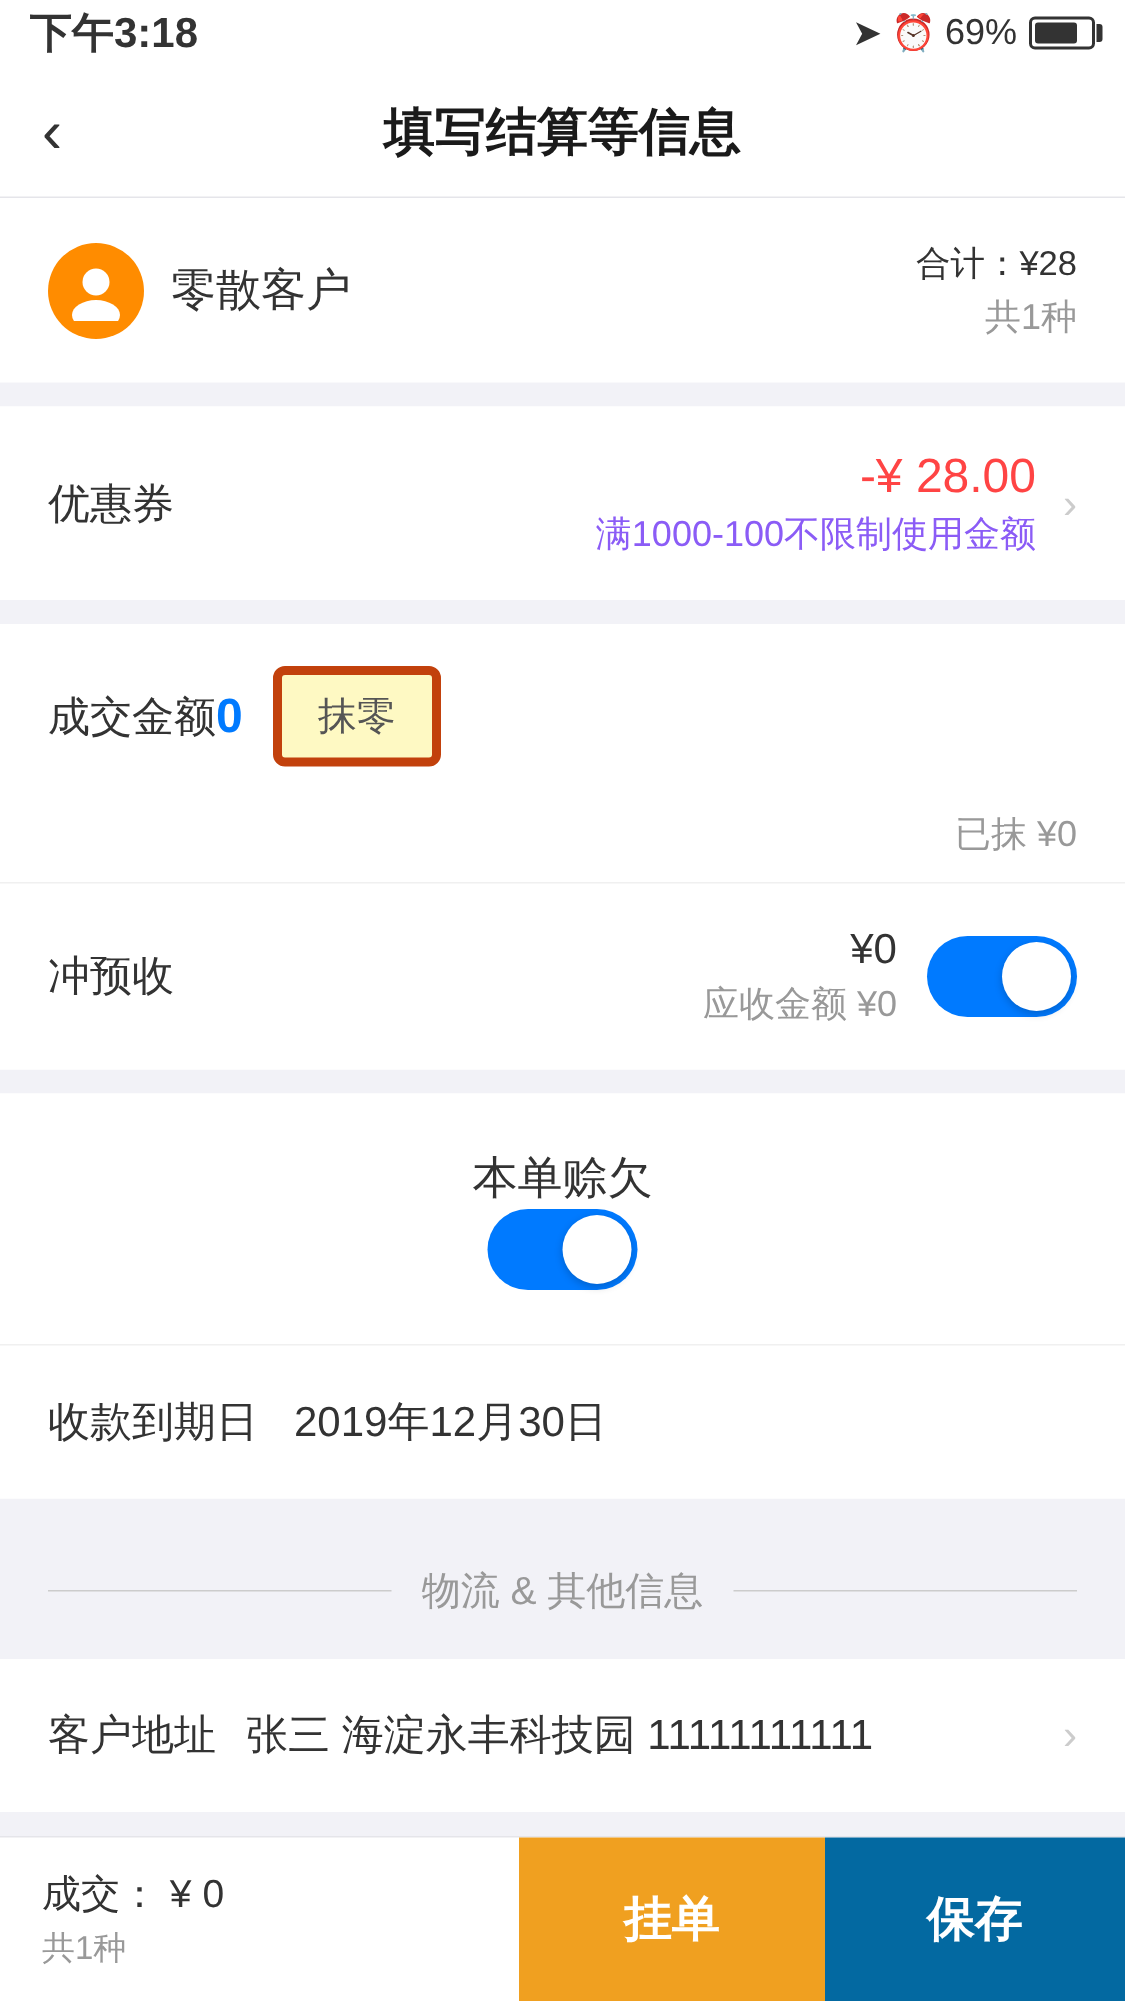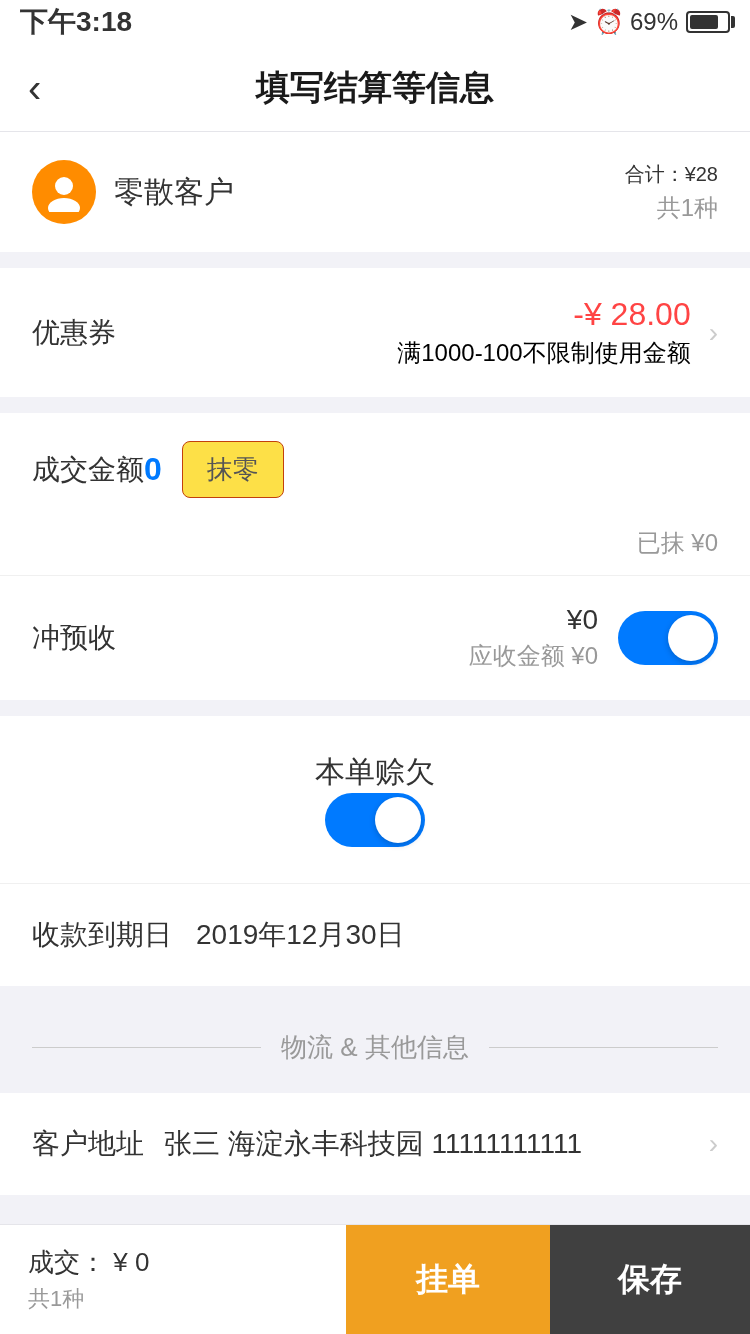--- a/index.html
+++ b/index.html
@@ -118,21 +118,21 @@
     }
     .customer-avatar svg { width: 40px; height: 40px; }
     .customer-name {
       font-size: 30px;
       color: #333;
     }
     .customer-total {
       text-align: right;
     }
     .total-amount {
-      font-size: 20px;
+      font-size: 23px;
       color: #333;
       font-weight: 500;
     }
     .total-count {
       font-size: 24px;
       color: #999;
       margin-top: 4px;
     }
 
     
@@ -153,21 +153,21 @@
       align-items: center;
       gap: 12px;
     }
     .coupon-amount {
       color: #ff4444;
       font-size: 32px;
       font-weight: 400;
     }
     .coupon-desc {
       font-size: 24px;
-      color: #000000;
+      color: #8b5cf6;
       margin-top: 4px;
       text-align: center;
     }
     .row-right-block {
       text-align: right;
     }
     .chevron {
       color: #ccc;
       font-size: 28px;
       margin-left: 6px;
@@ -184,26 +184,26 @@
       color: #007aff;
       font-size: 32px;
       font-weight: 600;
     }
     .amount-right {
       display: flex;
       align-items: center;
       gap: 20px;
     }
     .round-btn {
-      border: 1px solid #c2410c;
+      border: 6px solid #c2410c;
       border-radius: 8px;
       padding: 10px 24px;
       font-size: 26px;
       color: #555;
-      background: #fde047;
+      background: #fef9c3;
       cursor: pointer;
     }
     .amount-sub {
       font-size: 24px;
       color: #999;
       text-align: center;
     }
 
     
     .prepay-row {
@@ -352,21 +352,21 @@
       display: flex;
       align-items: center;
       justify-content: center;
       font-size: 32px;
       color: #fff;
       font-weight: 600;
       cursor: pointer;
     }
     .bottom-btn-save {
       width: 200px;
-      background: #404040;
+      background: #0369a1;
       display: flex;
       align-items: center;
       justify-content: center;
       font-size: 32px;
       color: #fff;
       font-weight: 600;
       cursor: pointer;
     }
   </style>
 </head>

